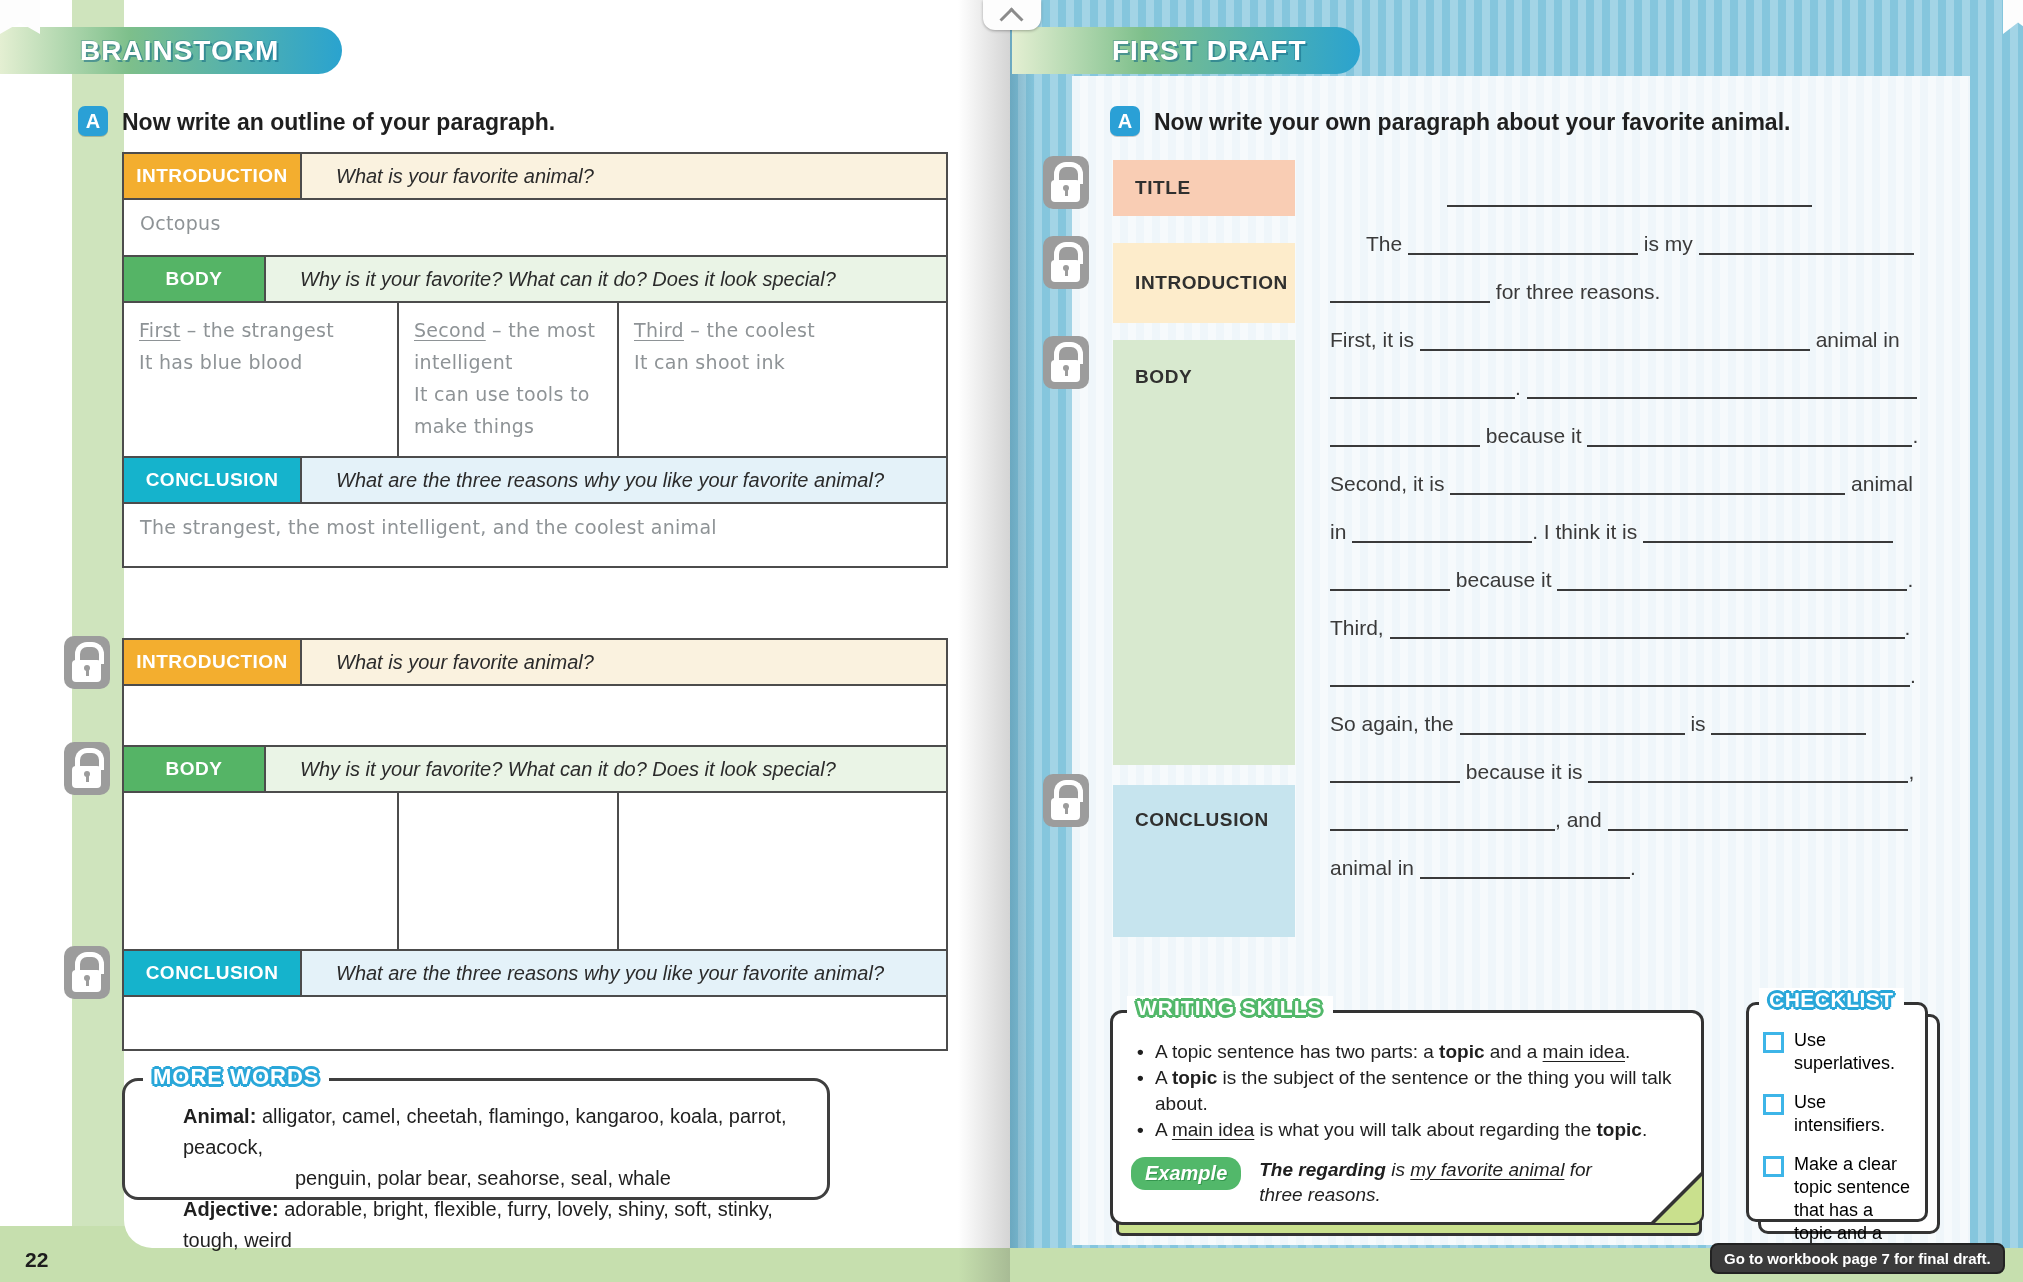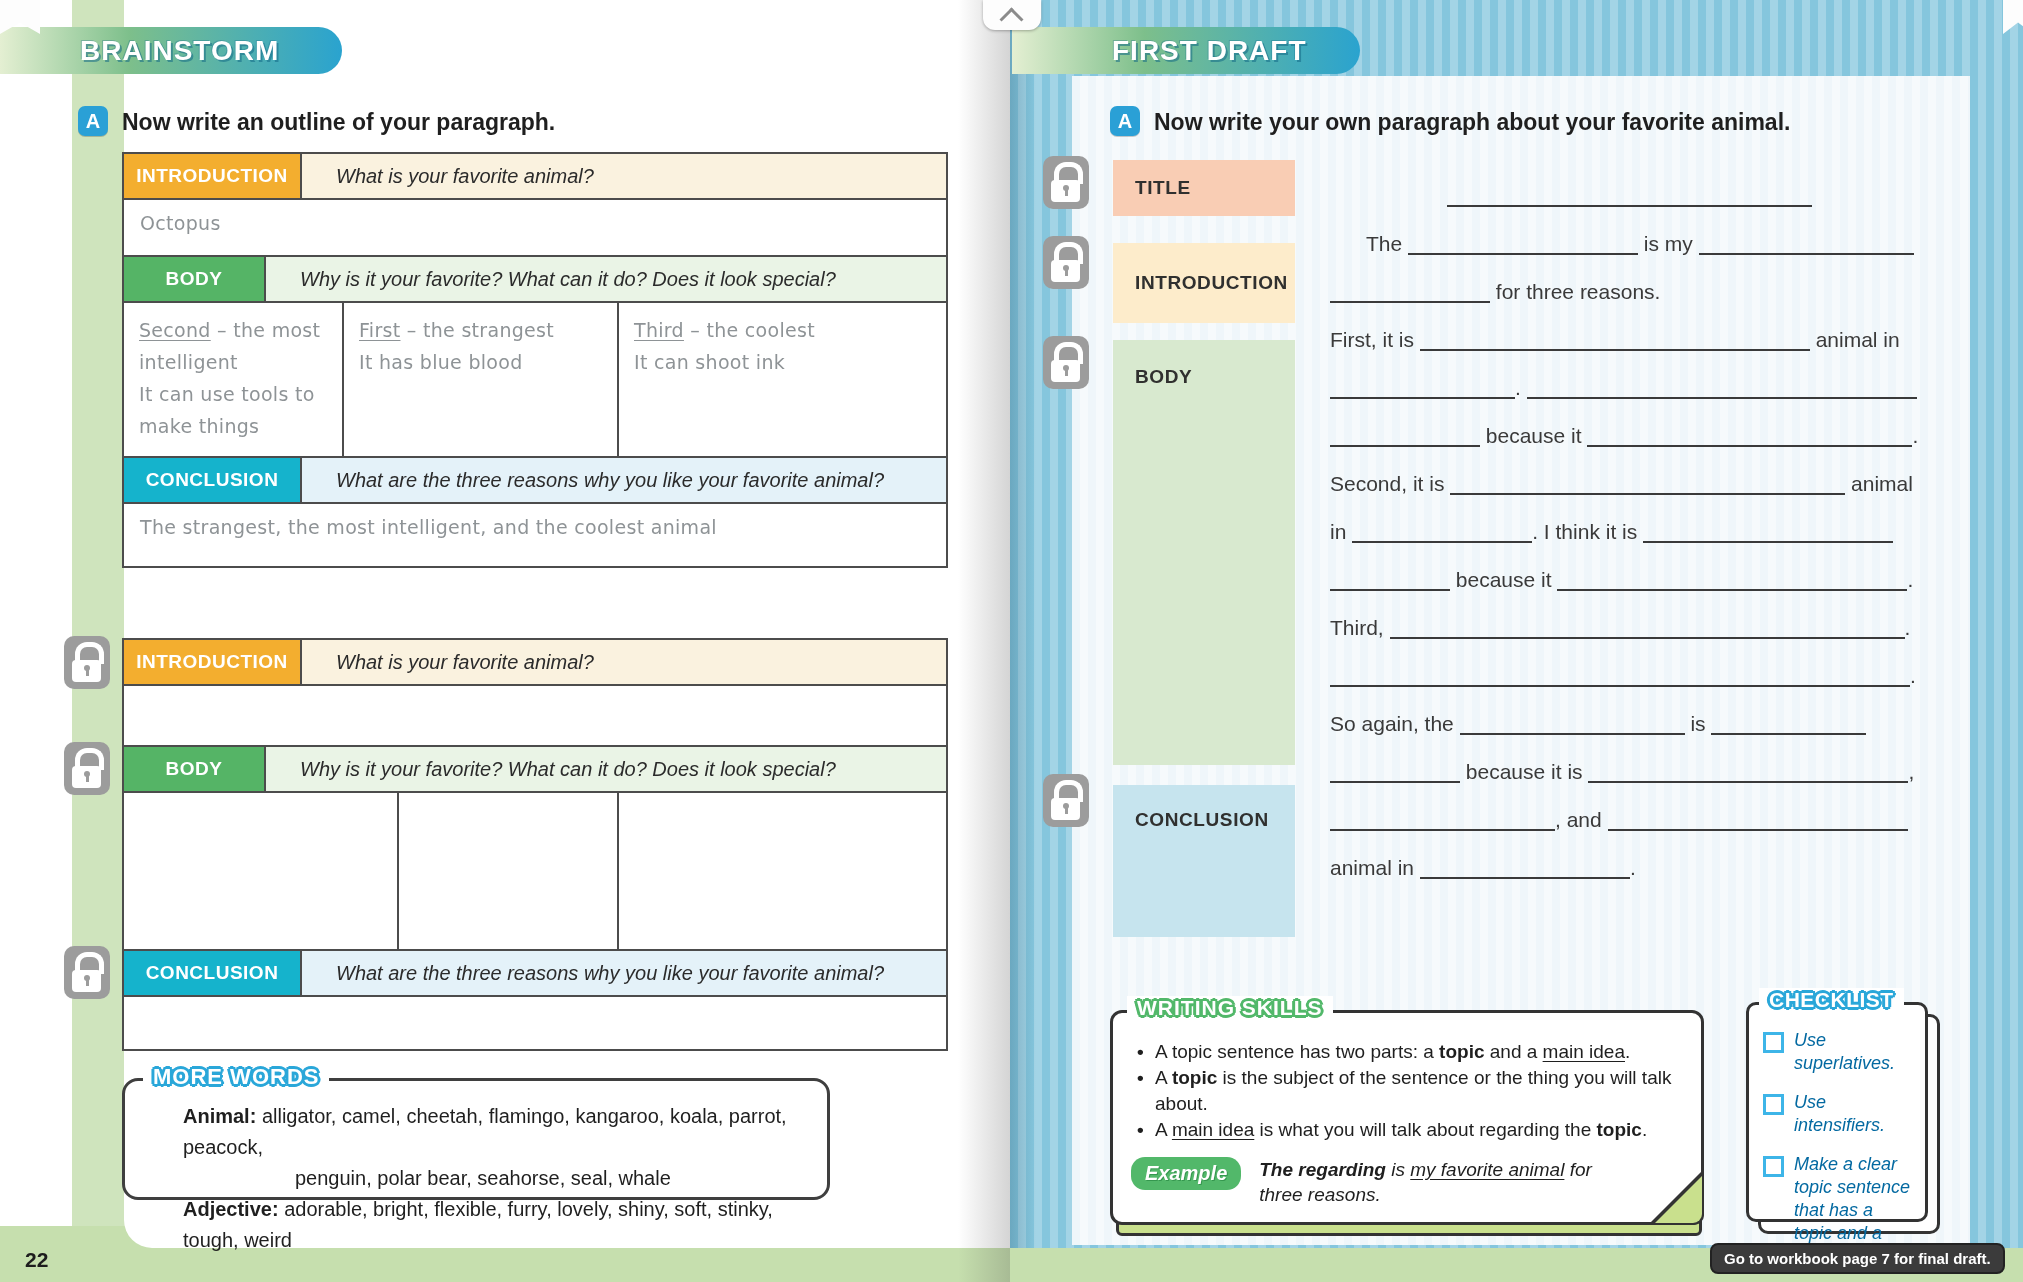--- a/index.html
+++ b/index.html
@@ -129,21 +129,21 @@
            text-shadow:1px 1px 0 rgba(0,90,30,.35);}
   .ex-text{margin-left:18px;font-size:19px;line-height:25px;color:#1f1f1f;max-width:360px;}
 
   
   .clbox{position:absolute;left:736px;top:1002px;width:182px;height:220px;background:#fff;
          border:3px solid #333;border-radius:10px;box-sizing:border-box;z-index:2;}
   .cl-sheet{position:absolute;left:748px;top:1014px;width:182px;height:220px;background:#fff;
          border:3px solid #333;border-radius:10px;box-sizing:border-box;z-index:1;}
   .cl-title{position:absolute;left:10px;top:-17px;font-size:21px;letter-spacing:.5px;}
   .cl-items{padding:24px 10px 0 14px;}
-  .chk-row{display:flex;margin-bottom:16px;font-size:18px;line-height:23px;color:#0369a1;font-style:italic;}
+  .chk-row{display:flex;margin-bottom:16px;font-size:18px;line-height:23px;color:#000000;}
   .chk-box{flex:0 0 15px;width:15px;height:15px;border:3px solid #3db5e8;margin:3px 10px 0 0;}
 
   .wbadge{position:absolute;left:700px;top:1243px;height:27px;line-height:27px;background:#3b3b3b;
           color:#fff;font-size:15px;font-weight:700;border-radius:8px;padding:0 12px;
           border:2px solid #222;z-index:3;}
 </style>
 </head>
 <body>
 
 <div class="stage">
@@ -164,27 +164,27 @@
         <div class="qcell q-intro">What is your favorite animal?</div>
       </div>
       <div class="trow arow" style="height:57px;">
         <div class="ans-pad"><span class="hand">Octopus</span></div>
       </div>
       <div class="trow hrow">
         <div class="hcell body hd-body">BODY</div>
         <div class="qcell q-body">Why is it your favorite? What can it do? Does it look special?</div>
       </div>
       <div class="trow bodyrow" style="height:155px;">
+        <div class="bcell bc1">
+          <div><span class="hand hand-u">First</span><span class="hand"> – the strangest</span></div>
+          <div><span class="hand">It has blue blood</span></div>
+        </div>
         <div class="bcell bc2">
           <div><span class="hand hand-u">Second</span><span class="hand"> – the most intelligent</span></div>
           <div><span class="hand">It can use tools to make things</span></div>
-        </div>
-        <div class="bcell bc1">
-          <div><span class="hand hand-u">First</span><span class="hand"> – the strangest</span></div>
-          <div><span class="hand">It has blue blood</span></div>
         </div>
         <div class="bcell bc3">
           <div><span class="hand hand-u">Third</span><span class="hand"> – the coolest</span></div>
           <div><span class="hand">It can shoot ink</span></div>
         </div>
       </div>
       <div class="trow hrow">
         <div class="hcell hd-conc">CONCLUSION</div>
         <div class="qcell q-conc">What are the three reasons why you like your favorite animal?</div>
       </div>

